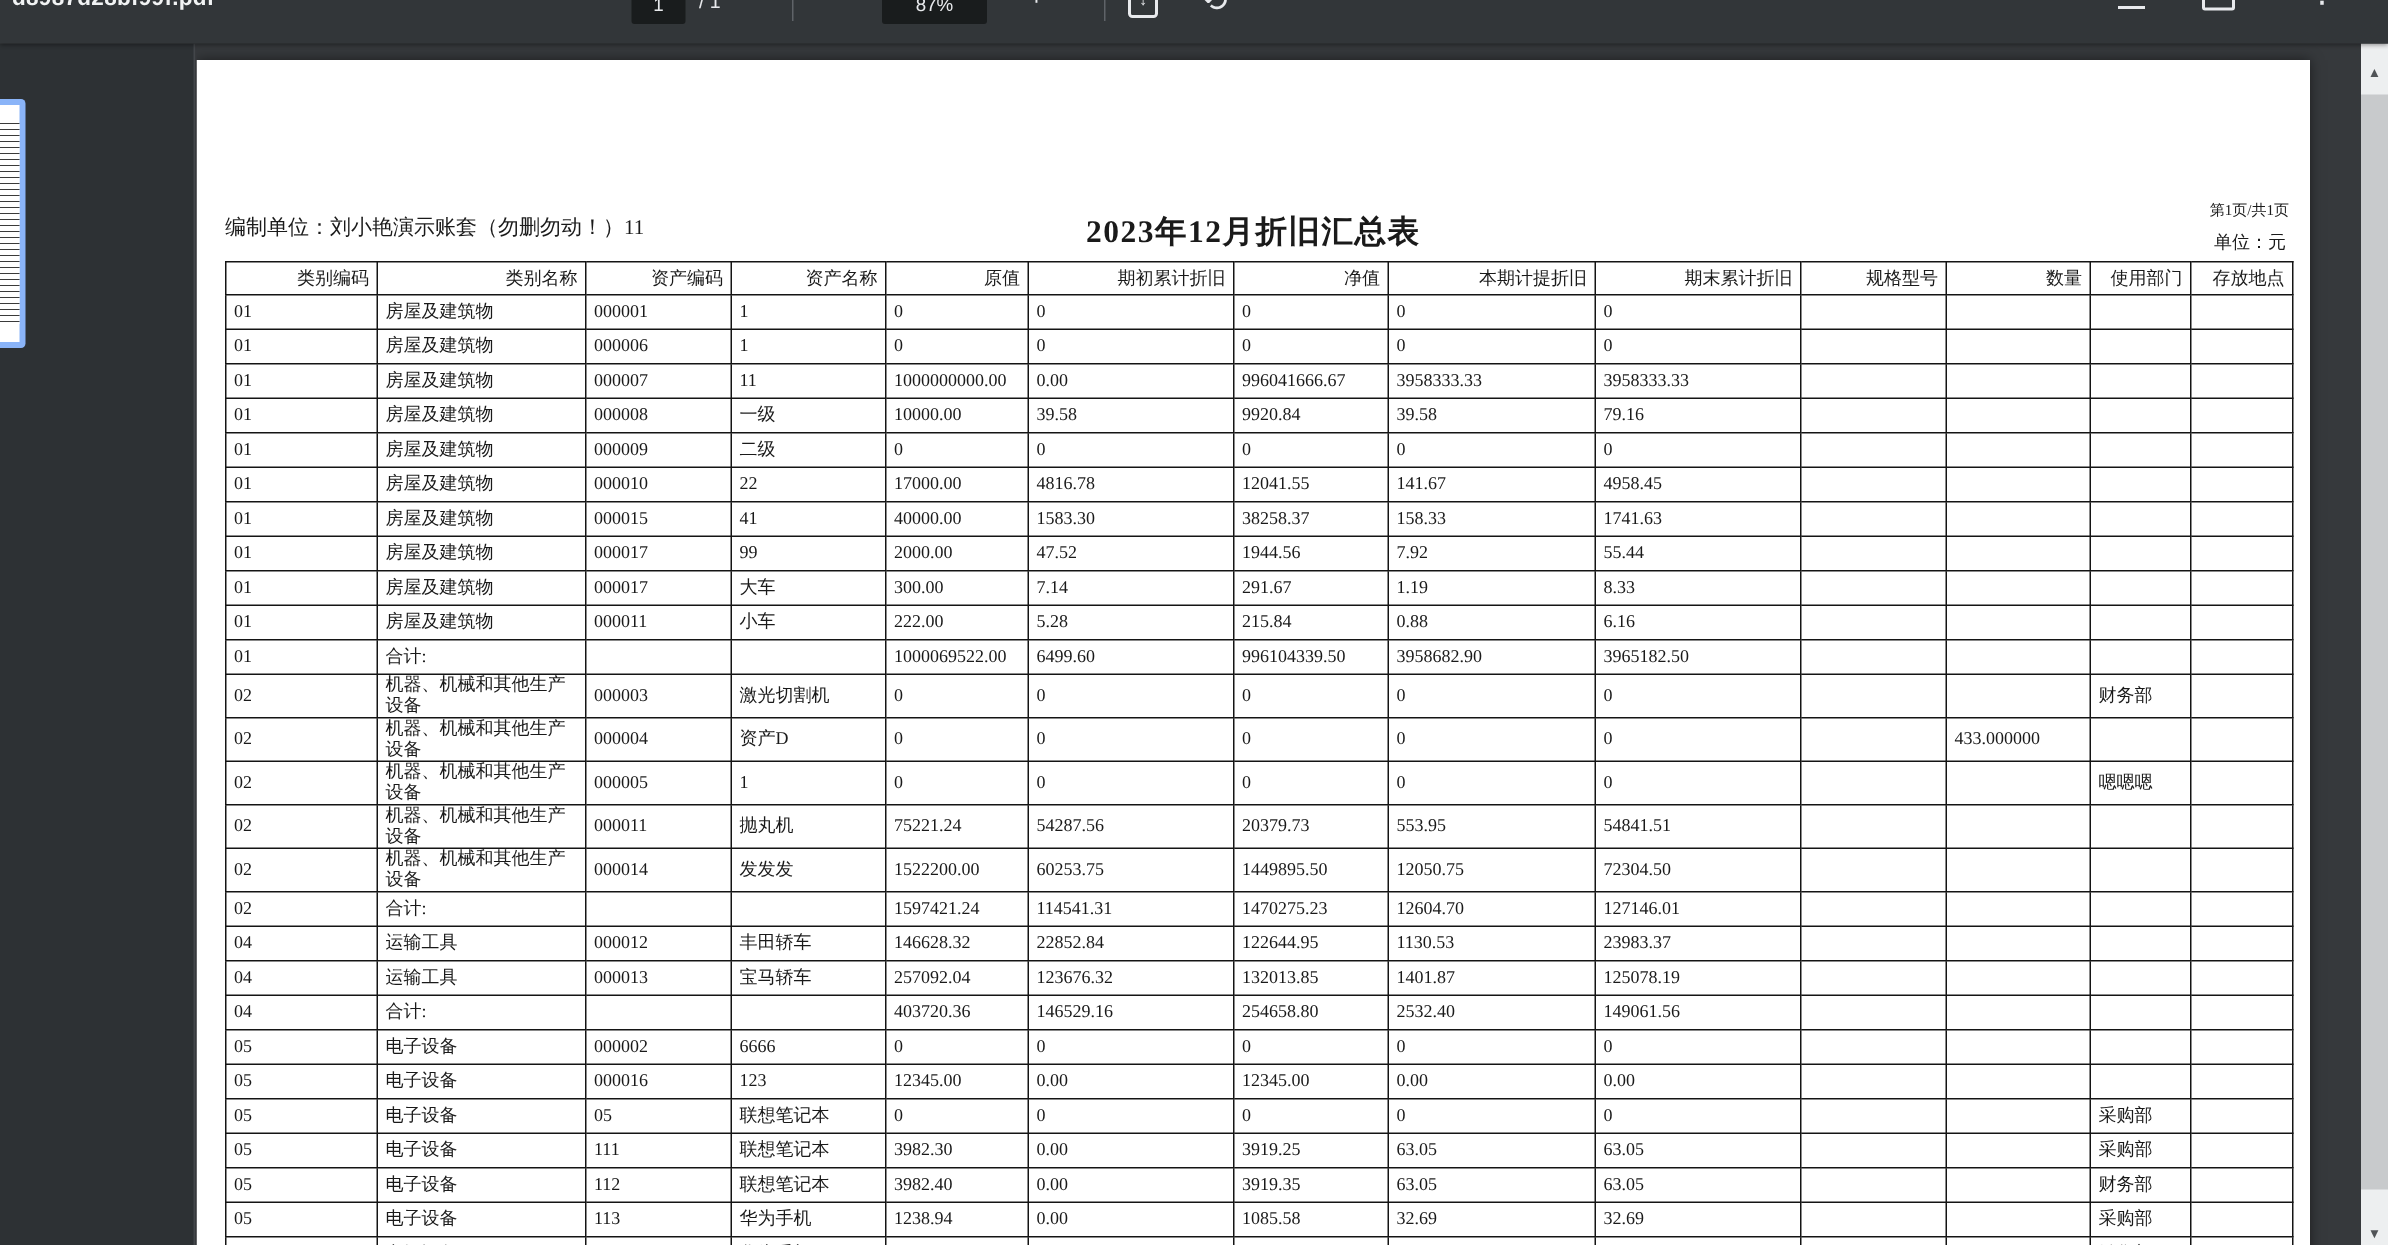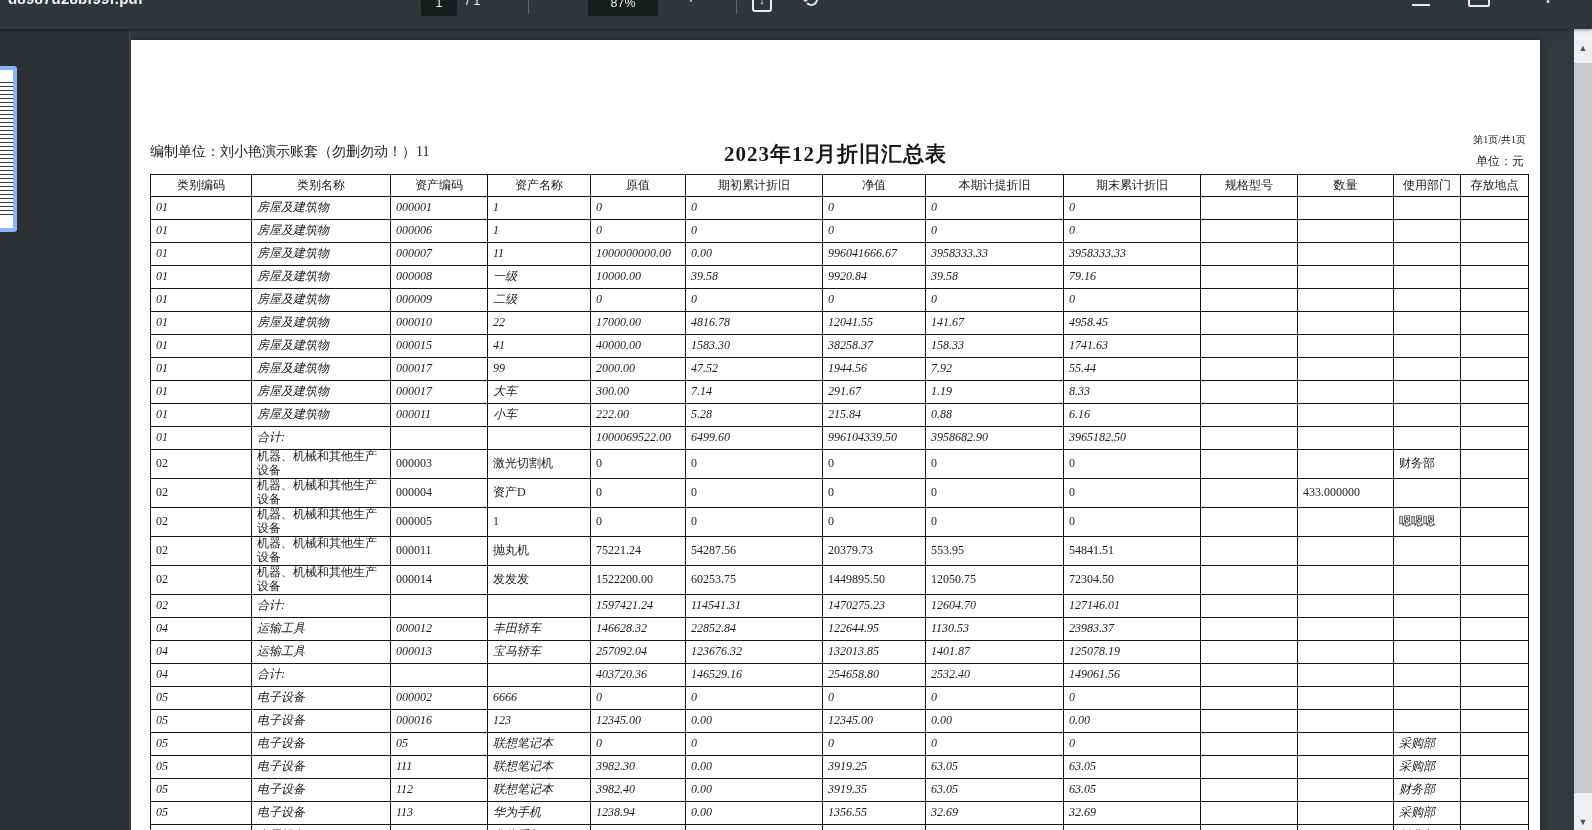--- a/index.html
+++ b/index.html
@@ -54,23 +54,23 @@
   .prep-unit { position:absolute; left:19px; top:103px; font-size:14px; }
   .page-info { position:absolute; right:14px; top:93px; font-size:10px; }
   .unit-label{ position:absolute; right:16px; top:113px; font-size:12px; }
 
   
   .dep-table { position:absolute; left:19px; top:134px; width:1378px;
             border-collapse:collapse; table-layout:fixed;
             font-family:"Liberation Serif","DejaVu Serif",serif; }
   .dep-table th, .dep-table td { border:1px solid #141414; font-size:12px;
             font-weight:normal; padding:0 5px; overflow:hidden; line-height:1.15; }
-  .dep-table th { height:22px; text-align:center; }
+  .dep-table th { height:22px; text-align:right; }
   .dep-table td { text-align:left; }
-  .dep-table tr.normal { height:23px;font-style:italic; }
+  .dep-table tr.normal { height:23px; }
   .dep-table tr.tall   { height:29px; }
 </style>
 </head>
 <body>
 
 <div class="toolbar">
   <span class="filename">d8987d28bf99f.pdf</span>
 
   <div class="tb-box page-box">1</div>
   <span class="tb-text" style="left:466px;">/ 1</span>
@@ -511,21 +511,21 @@
             <td>财务部</td>
             <td></td>
           </tr>
           <tr class="normal">
             <td>05</td>
             <td>电子设备</td>
             <td>113</td>
             <td>华为手机</td>
             <td>1238.94</td>
             <td>0.00</td>
-            <td>1356.55</td>
+            <td>1085.58</td>
             <td>32.69</td>
             <td>32.69</td>
             <td></td>
             <td></td>
             <td>采购部</td>
             <td></td>
           </tr>
           <tr class="normal">
             <td>05</td>
             <td>电子设备</td>

